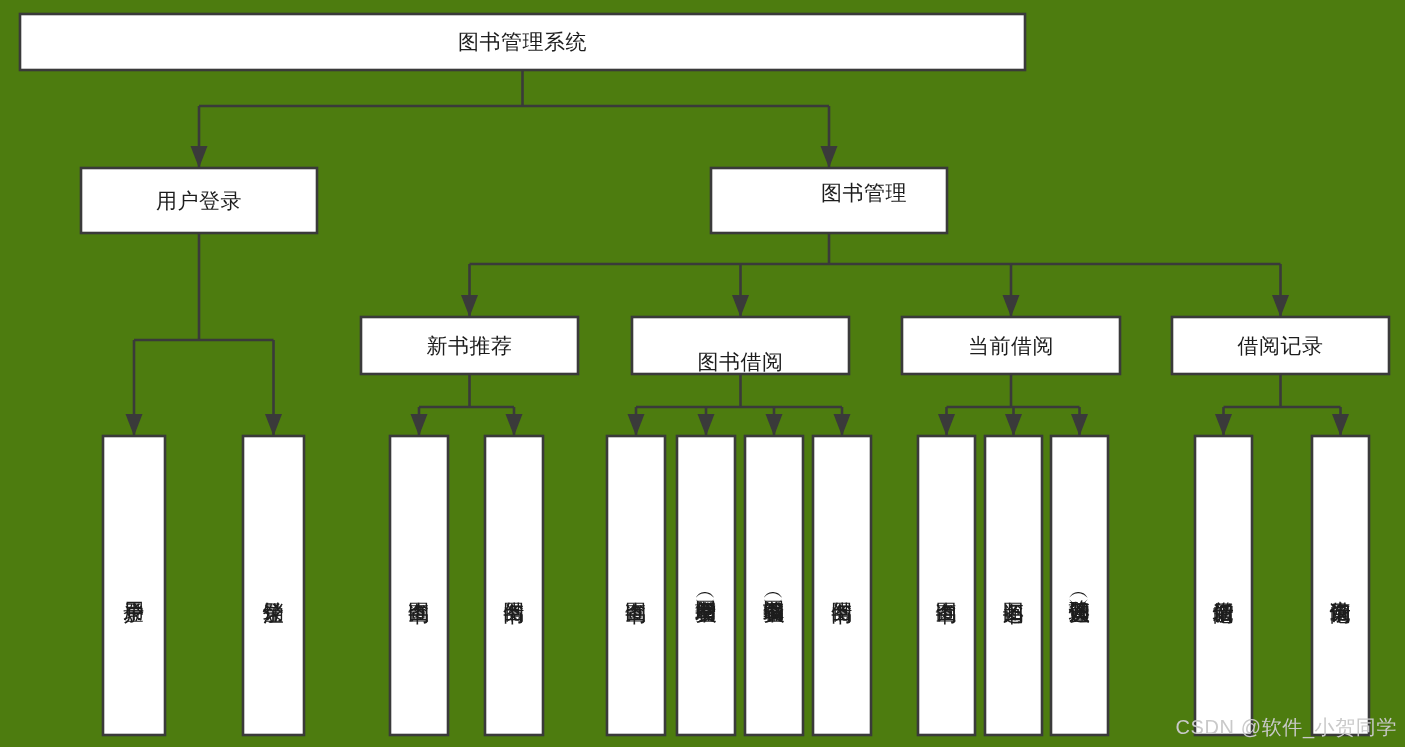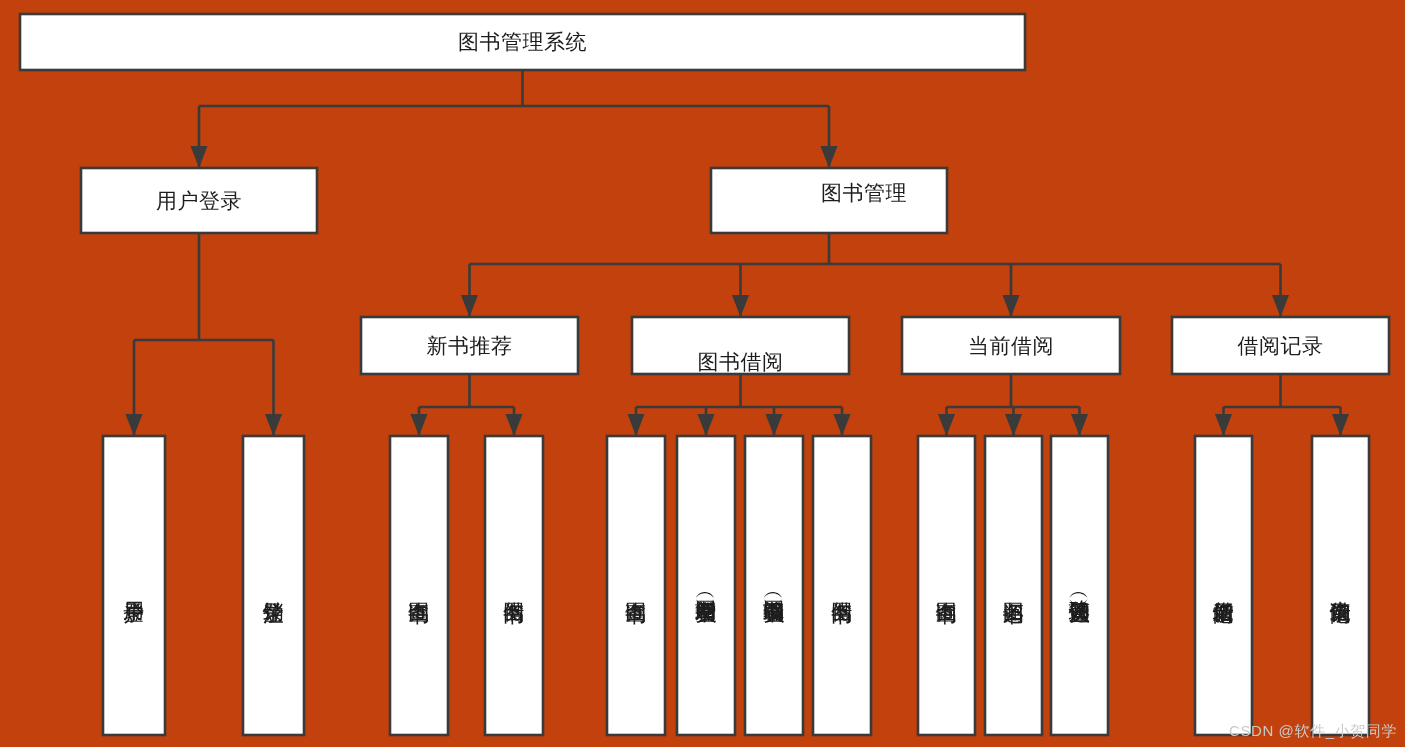--- a/index.html
+++ b/index.html
@@ -10,21 +10,21 @@
   body {
     width: 1405px;
     height: 747px;
     font-family: "Liberation Sans", "DejaVu Sans", sans-serif;
     overflow: hidden;
   }
   #diagram-root {
     position: relative;
     width: 1405px;
     height: 747px;
-    background: #c2410c;
+    background: #4d7c0f;
   }
   svg.canvas {
     position: absolute;
     top: 0;
     left: 0;
     width: 1405px;
     height: 747px;
   }
   .node-rect {
     fill: #ffffff;
@@ -64,21 +64,21 @@
     letter-spacing: 0.5px;
     writing-mode: vertical-rl;
     text-orientation: upright;
     pointer-events: none;
   }
   .watermark {
     position: absolute;
     right: 8px;
     bottom: 6px;
     color: #c9c9c9;
-    font-size: 15px;
+    font-size: 20px;
     letter-spacing: 0.6px;
     white-space: nowrap;
   }
 </style>
 </head>
 <body>
 
 <div id="diagram-root">
 
   <svg class="canvas" id="diagram-canvas" viewBox="0 0 1405 747" xmlns="http://www.w3.org/2000/svg">

